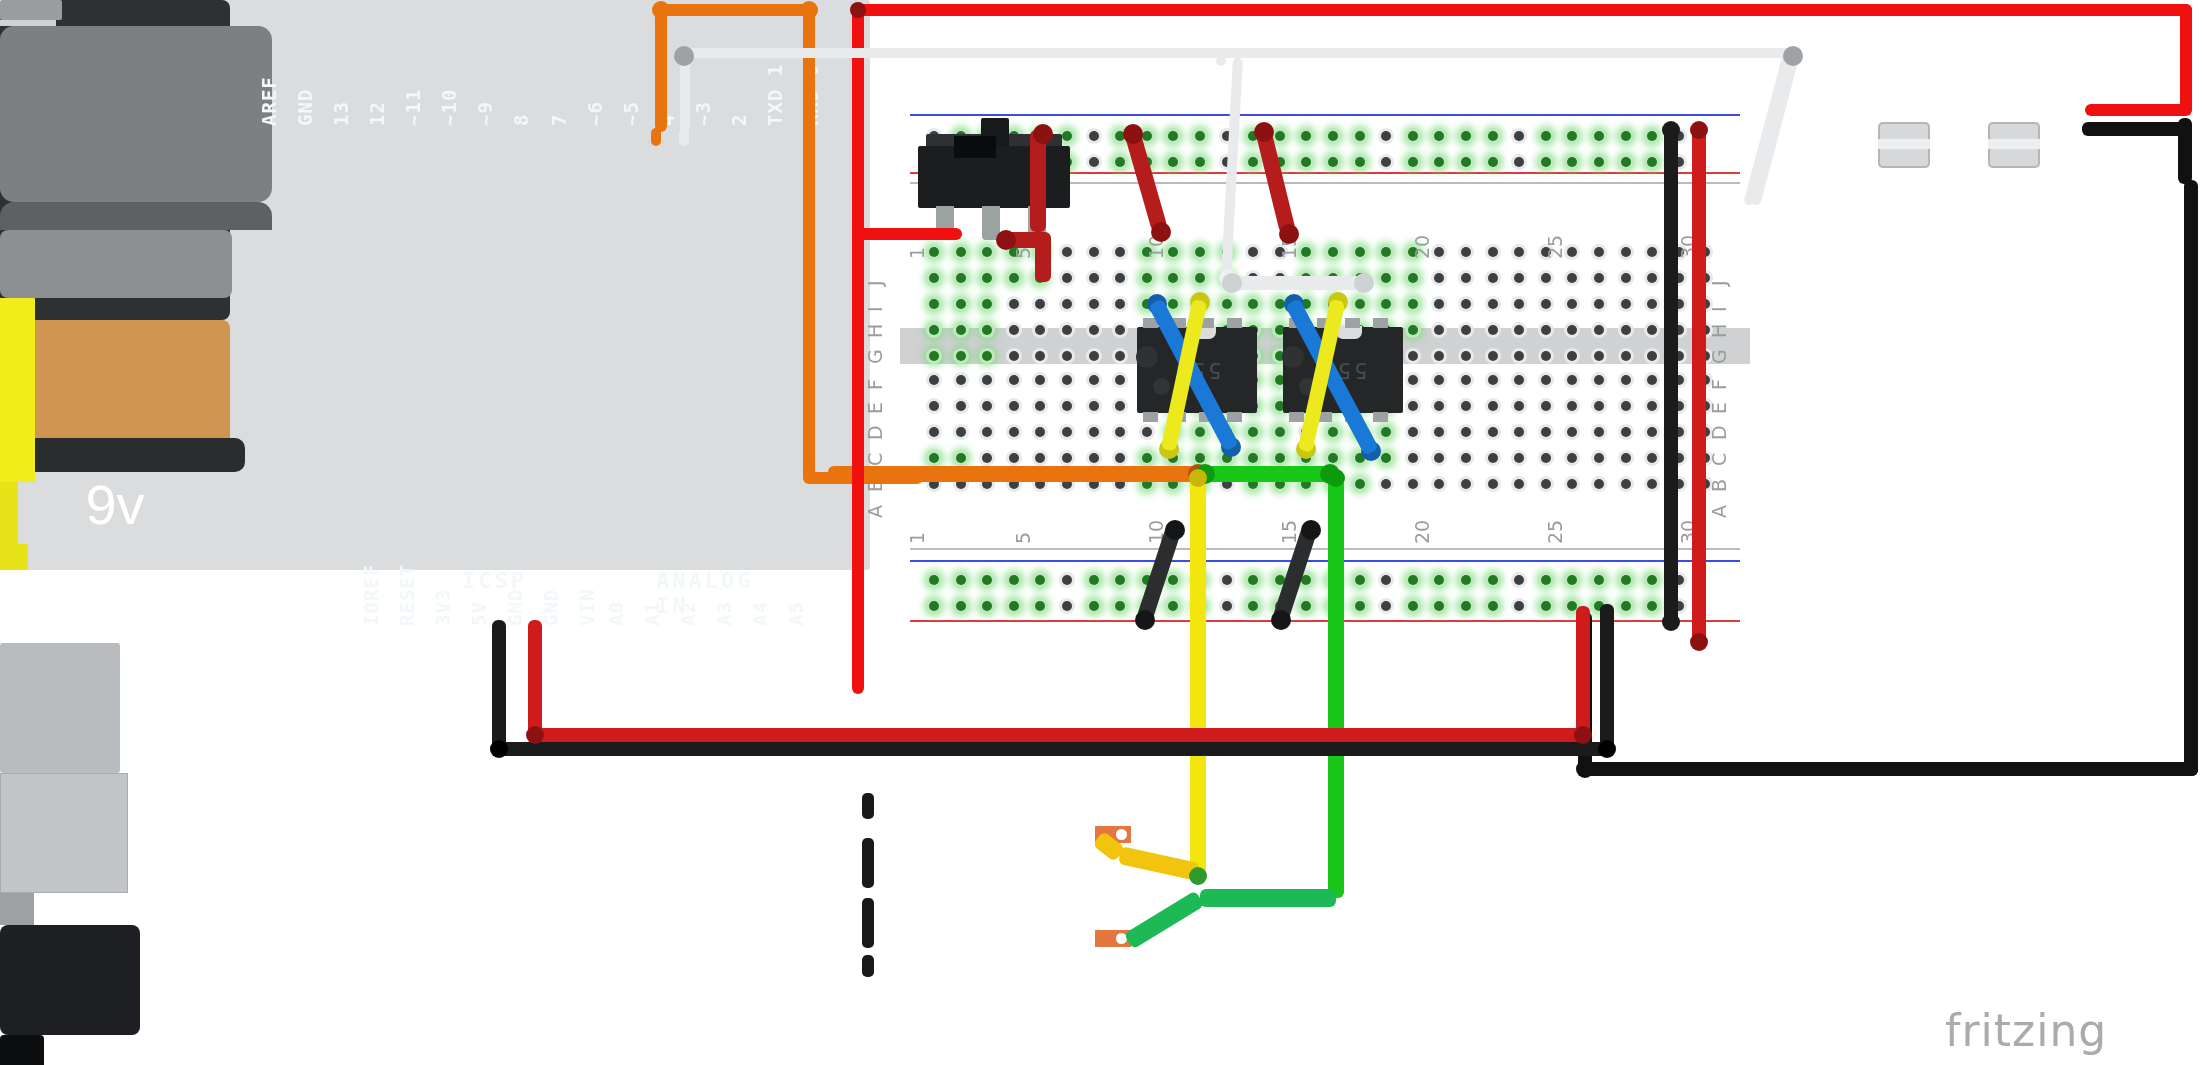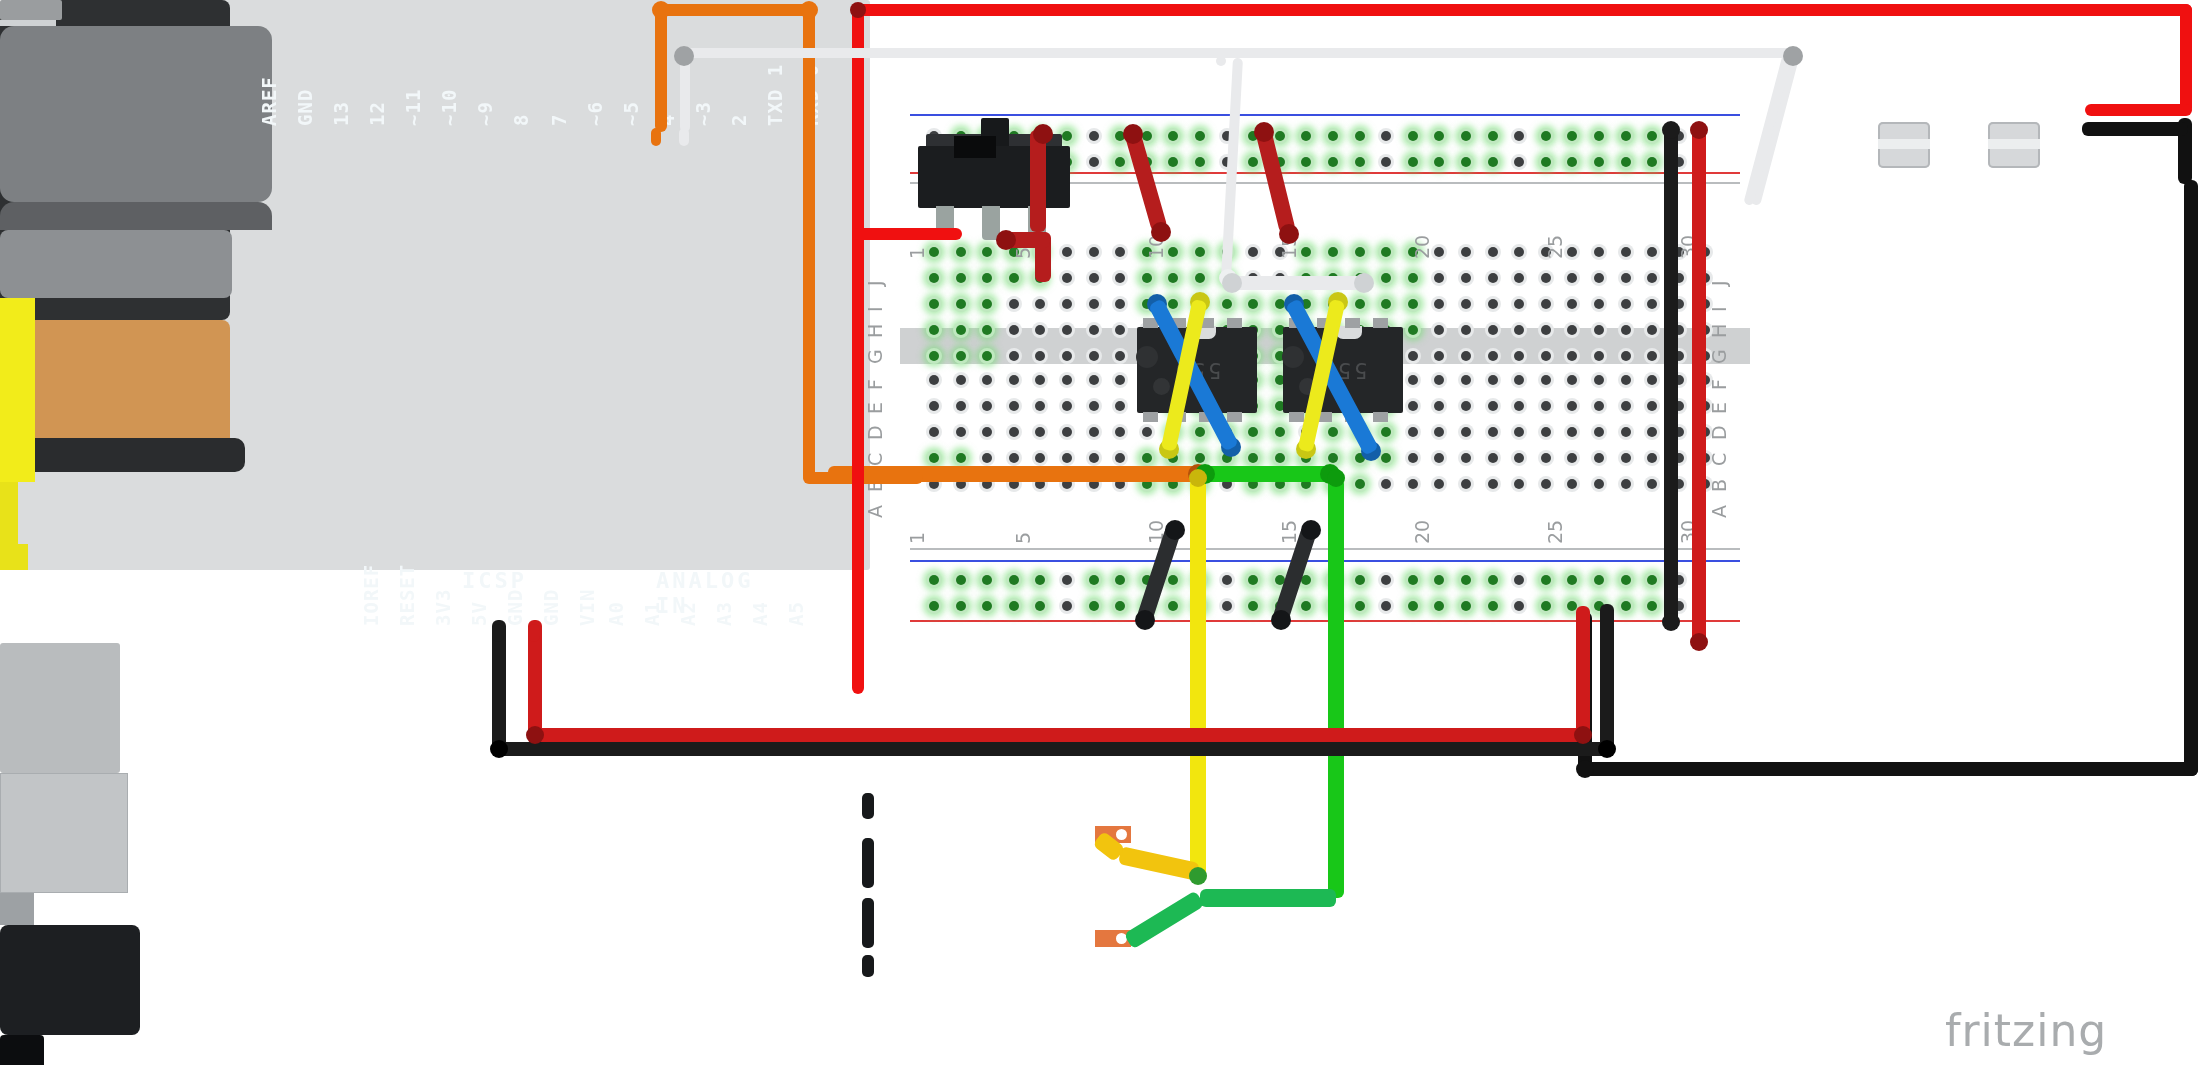--- a/index.html
+++ b/index.html
@@ -1631,20 +1631,21 @@
       <div class="w" style="left: 492px; top: 624px; width: 12px; height: 18px; background: rgb(27, 27, 27); z-index: 9;"></div>
       <div class="w" style="left: 528px; top: 624px; width: 12px; height: 18px; background: rgb(207, 27, 27); z-index: 9;"></div>
     </div>
 
   <div>
     <div class="bat-body"></div>
     <div class="bat-top"></div>
     <div class="bat-term" style="left:1878px;"></div>
     <div class="bat-term" style="left:1988px;"></div>
     <div class="bat-cap"></div>
+    <div class="bat-label">9v</div>
   </div>
 
   <div>
     <div class="mo-shaft"></div>
     <div class="mo-shaft-hi"></div>
     <div class="mo-body"></div>
     <div class="mo-topband"></div>
     <div class="mo-face"></div>
     <div class="mo-slot" style="left:862px;top:793px;height:26px;"></div>
     <div class="mo-slot" style="left:862px;top:838px;height:50px;"></div>

